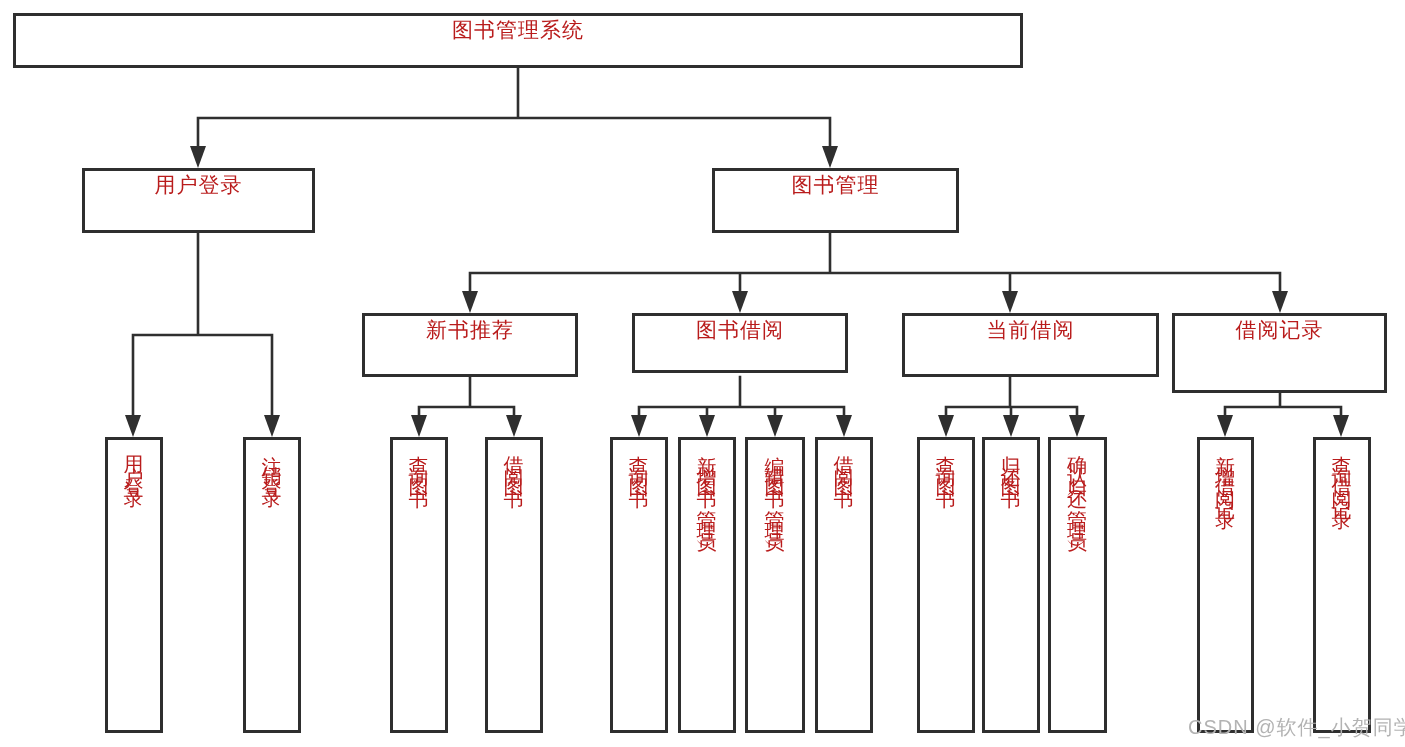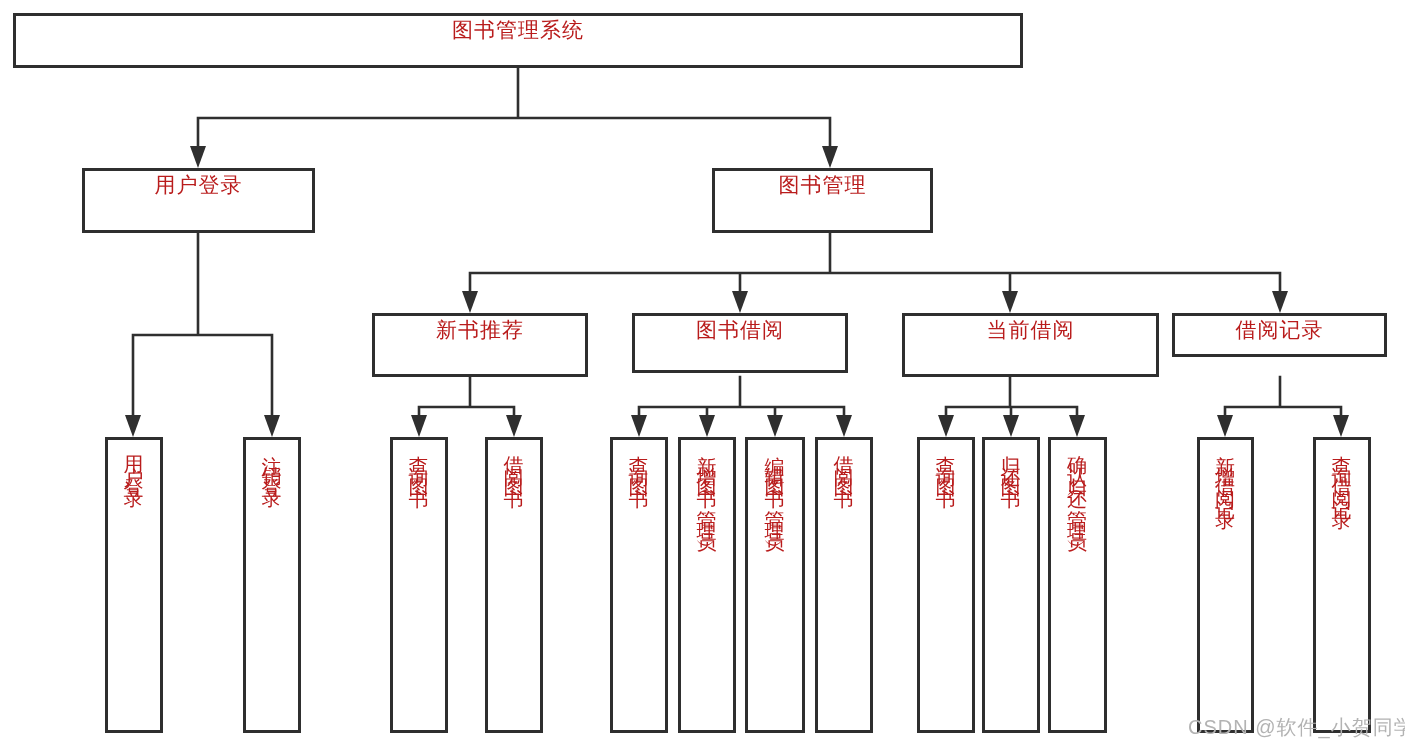--- a/index.html
+++ b/index.html
@@ -86,34 +86,34 @@
       <polygon points="1333,415 1349,415 1341,437" fill="#2f2f2f"></polygon>
     </svg>
 
   <div class="node h" style="left:13px;top:13px;width:1010px;height:55px">
     <span>图书管理系统</span>
   </div>
 
   <div class="node h" style="left:82px;top:168px;width:233px;height:65px">
     <span>用户登录</span>
   </div>
-  <div class="node h" style="left:712px;top:168px;width:221px;height:65px">
+  <div class="node h" style="left:712px;top:168px;width:247px;height:65px">
     <span>图书管理</span>
   </div>
 
-  <div class="node h" style="left:372px;top:313px;width:216px;height:64px">
+  <div class="node h" style="left:362px;top:313px;width:216px;height:64px">
     <span>新书推荐</span>
   </div>
   <div class="node h" style="left:632px;top:313px;width:216px;height:60px">
     <span>图书借阅</span>
   </div>
   <div class="node h" style="left:902px;top:313px;width:257px;height:64px">
     <span>当前借阅</span>
   </div>
-  <div class="node h" style="left:1172px;top:313px;width:215px;height:44px">
+  <div class="node h" style="left:1172px;top:313px;width:215px;height:80px">
     <span>借阅记录</span>
   </div>
 
   <div class="node v" style="left:105px;top:437px;width:58px;height:296px">
     <span class="vtext">用户登录</span>
   </div>
   <div class="node v" style="left:243px;top:437px;width:58px;height:296px">
     <span class="vtext">注销登录</span>
   </div>
 

